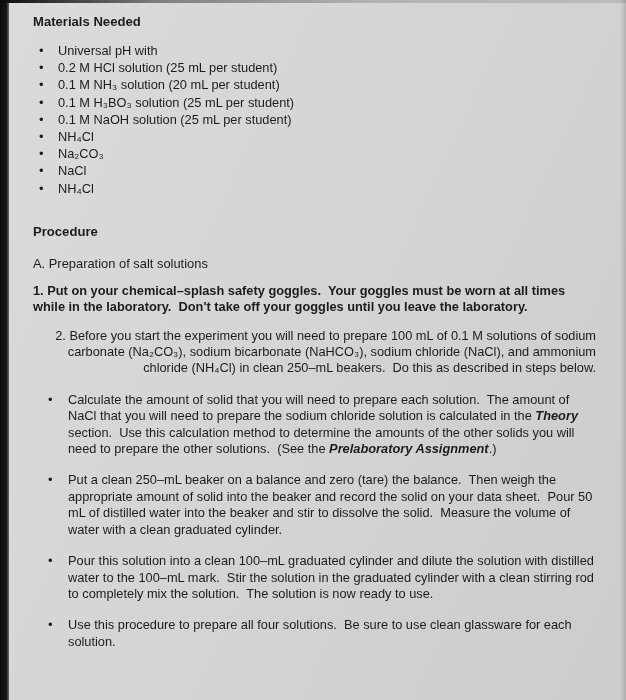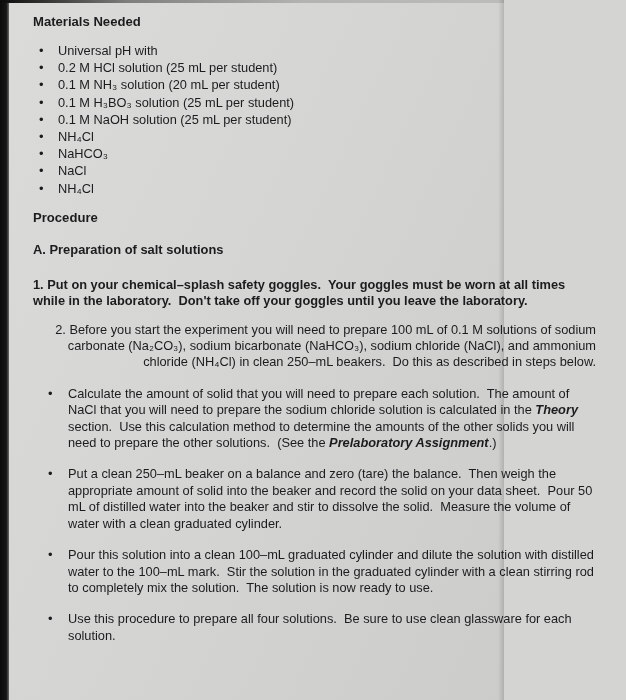--- a/index.html
+++ b/index.html
@@ -5,21 +5,21 @@
   * { margin:0; padding:0; box-sizing:border-box; }
   html,body { width:626px; height:700px; }
   body {
     font-family:"Liberation Sans","DejaVu Sans",sans-serif;
     background:#d4d4d2;
     color:#1c1c1e;
     overflow:hidden;
   }
   .page {
     position:relative;
-    width:504px; height:700px;
+    width:626px; height:700px;
     background:linear-gradient(115deg,#dbdbd9 0%,#d5d5d3 45%,#ccccca 100%);
   }
   .edge-left {
     position:absolute; left:0; top:0;
     width:9px; height:100%;
     background:linear-gradient(to right,#0b0b0b 0%,#161616 70%,#6a6a68 100%);
   }
   .edge-top {
     position:absolute; left:0; top:0;
     width:100%; height:3px;
@@ -28,34 +28,34 @@
   .edge-right {
     position:absolute; right:0; top:0;
     width:6px; height:100%;
     background:linear-gradient(to right, rgba(0,0,0,0), rgba(0,0,0,0.14));
   }
   .content {
     position:absolute; left:33px; top:13px; width:563px;
     font-size:12.8px; line-height:16.4px;
   }
   h2 { font-size:13.1px; font-weight:bold; line-height:17px; }
-  h3 { font-size:12.9px; font-weight:bold; line-height:17px; }
+  h3 { font-size:12.9px; font-weight:normal; line-height:17px; }
   p, .txt { white-space:pre-wrap; }
   .materials { list-style:none; padding-left:6px; margin-top:12px; }
   .materials li { display:flex; line-height:17.2px; }
   .proc { list-style:none; padding-left:15px; }
   .proc li { display:flex; margin-top:15px; }
   .dot { flex:none; width:19px; font-size:13px; }
   .proc .dot { width:20px; }
   .txt { flex:1; }
   .bold { font-weight:bold; }
   .b { font-weight:bold;font-style:italic; }
-  .gap-procedure { margin-top:12px; }
+  .gap-procedure { margin-top:26px; }
   .gap-sub { margin-top:15px; }
-  .gap-step1 { margin-top:19px; }
+  .gap-step1 { margin-top:11px; }
   .gap-step2 { margin-top:12px;text-align:right; }
   .gap-bullets { margin-top:1px; }
 </style>
 </head>
 <body>
 
 <div class="page">
   <div class="edge-left"></div>
   <div class="edge-top"></div>
   <div class="edge-right"></div>
@@ -84,21 +84,21 @@
       <li>
           <span class="dot">•</span>
           <span class="txt">0.1 M NaOH solution (25 mL per student)</span>
         </li>
       <li>
           <span class="dot">•</span>
           <span class="txt">NH₄Cl</span>
         </li>
       <li>
           <span class="dot">•</span>
-          <span class="txt">NaHCO₃</span>
+          <span class="txt">Na₂CO₃</span>
         </li>
       <li>
           <span class="dot">•</span>
           <span class="txt">NaCl</span>
         </li>
       <li>
           <span class="dot">•</span>
           <span class="txt">NH₄Cl</span>
         </li>
     </ul>

